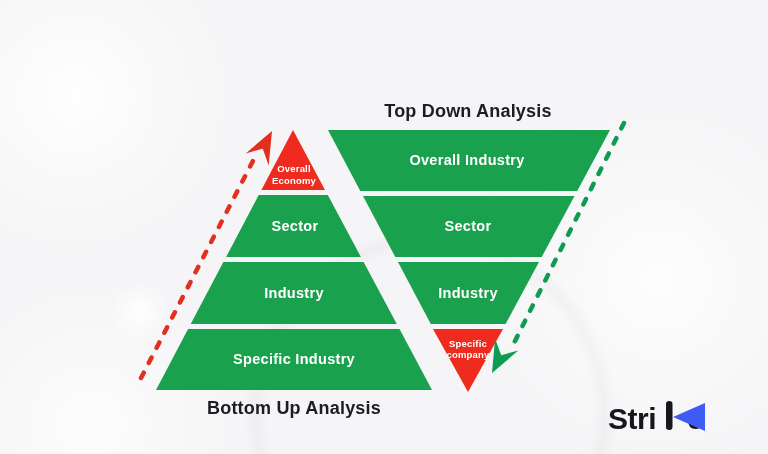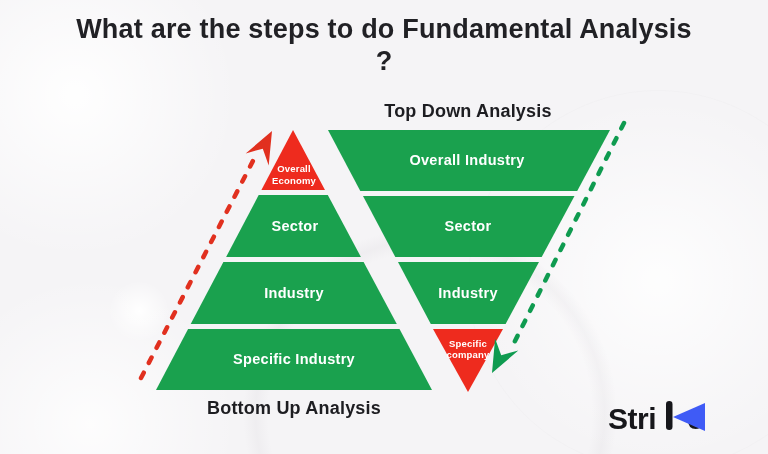--- a/index.html
+++ b/index.html
@@ -90,21 +90,20 @@
 <body>
 
 <div class="stage">
 
   <div class="blob b1"></div>
   <div class="blob b2"></div>
   <div class="blob b3"></div>
   <div class="blob b4"></div>
   <div class="blob b5"></div>
 
-  <div class="title">What are the steps to do Fundamental Analysis ?</div>
 
   <svg class="diagram" width="768" height="454" viewBox="0 0 768 454">
 
     <g>
       <polygon points="293,130 325,190 261.4,190" fill="#ee2b1e"></polygon>
       <polygon points="258.7,195 327.8,195 360.9,257 226.1,257" fill="#1aa14e"></polygon>
       <polygon points="223.4,262 363.6,262 396.8,324 190.7,324" fill="#1aa14e"></polygon>
       <polygon points="188.1,329 399.5,329 432,390 156,390" fill="#1aa14e"></polygon>
 
       <text x="294" y="172" text-anchor="middle" class="layer-label small">Overall</text>

